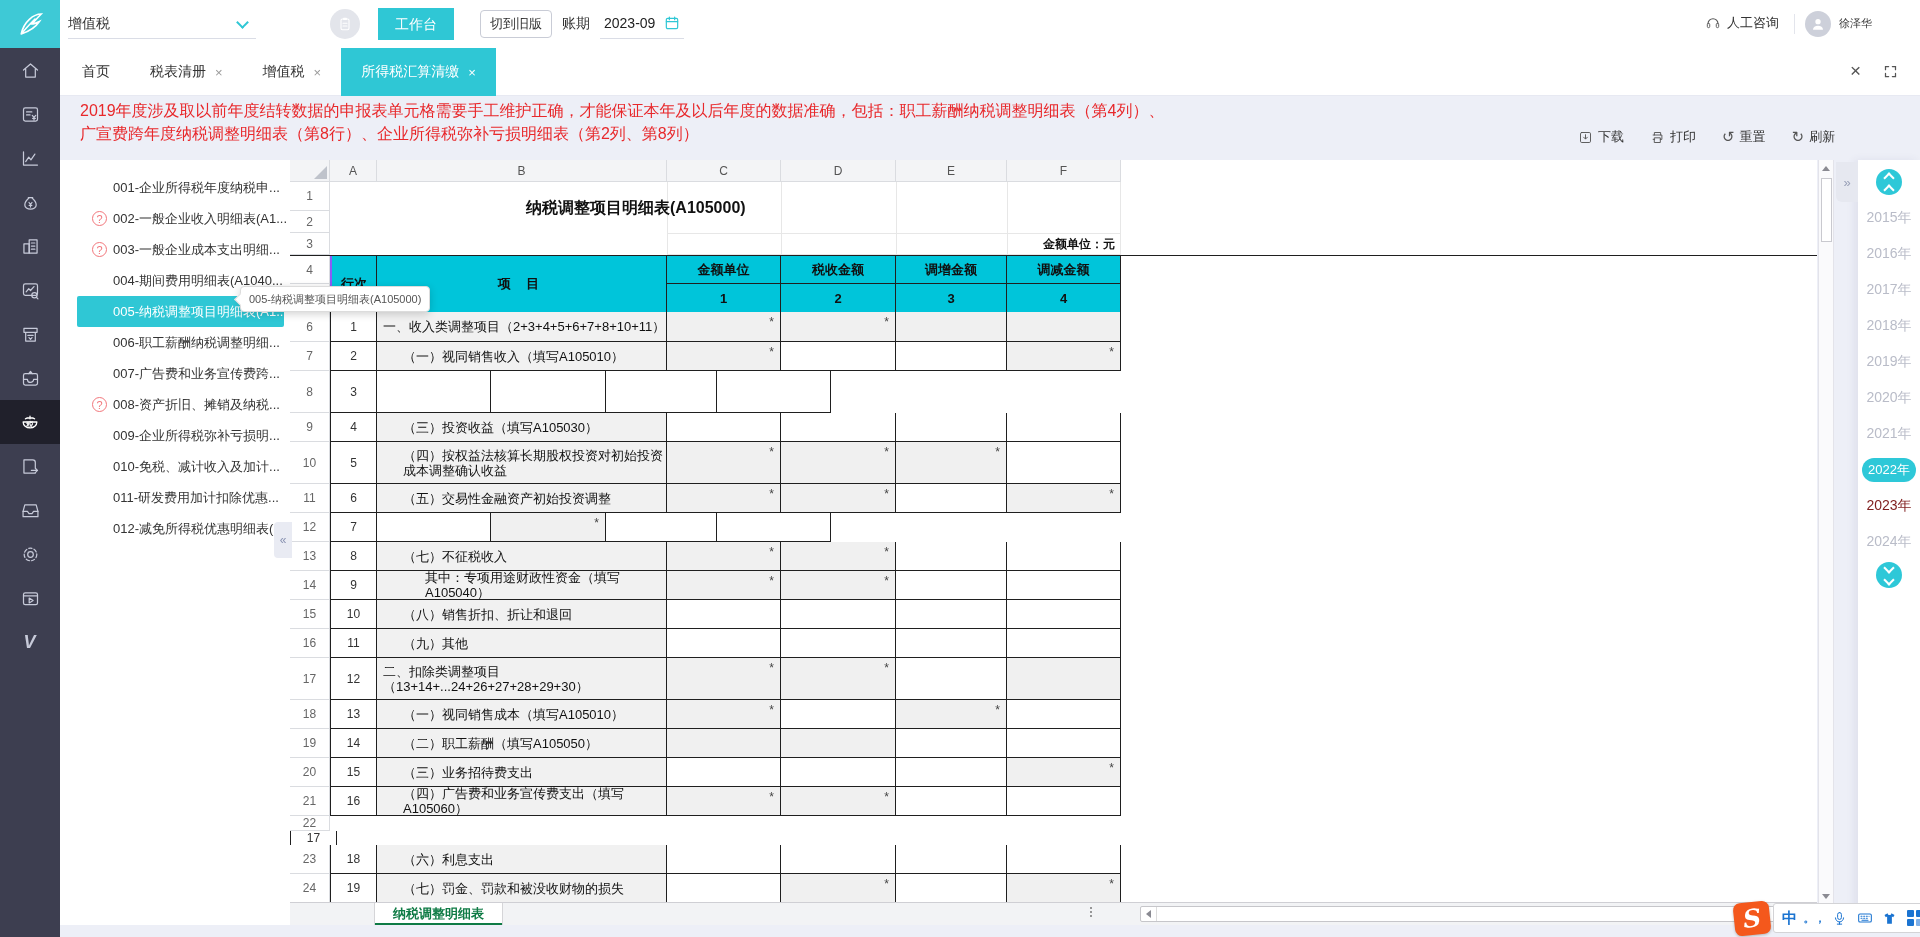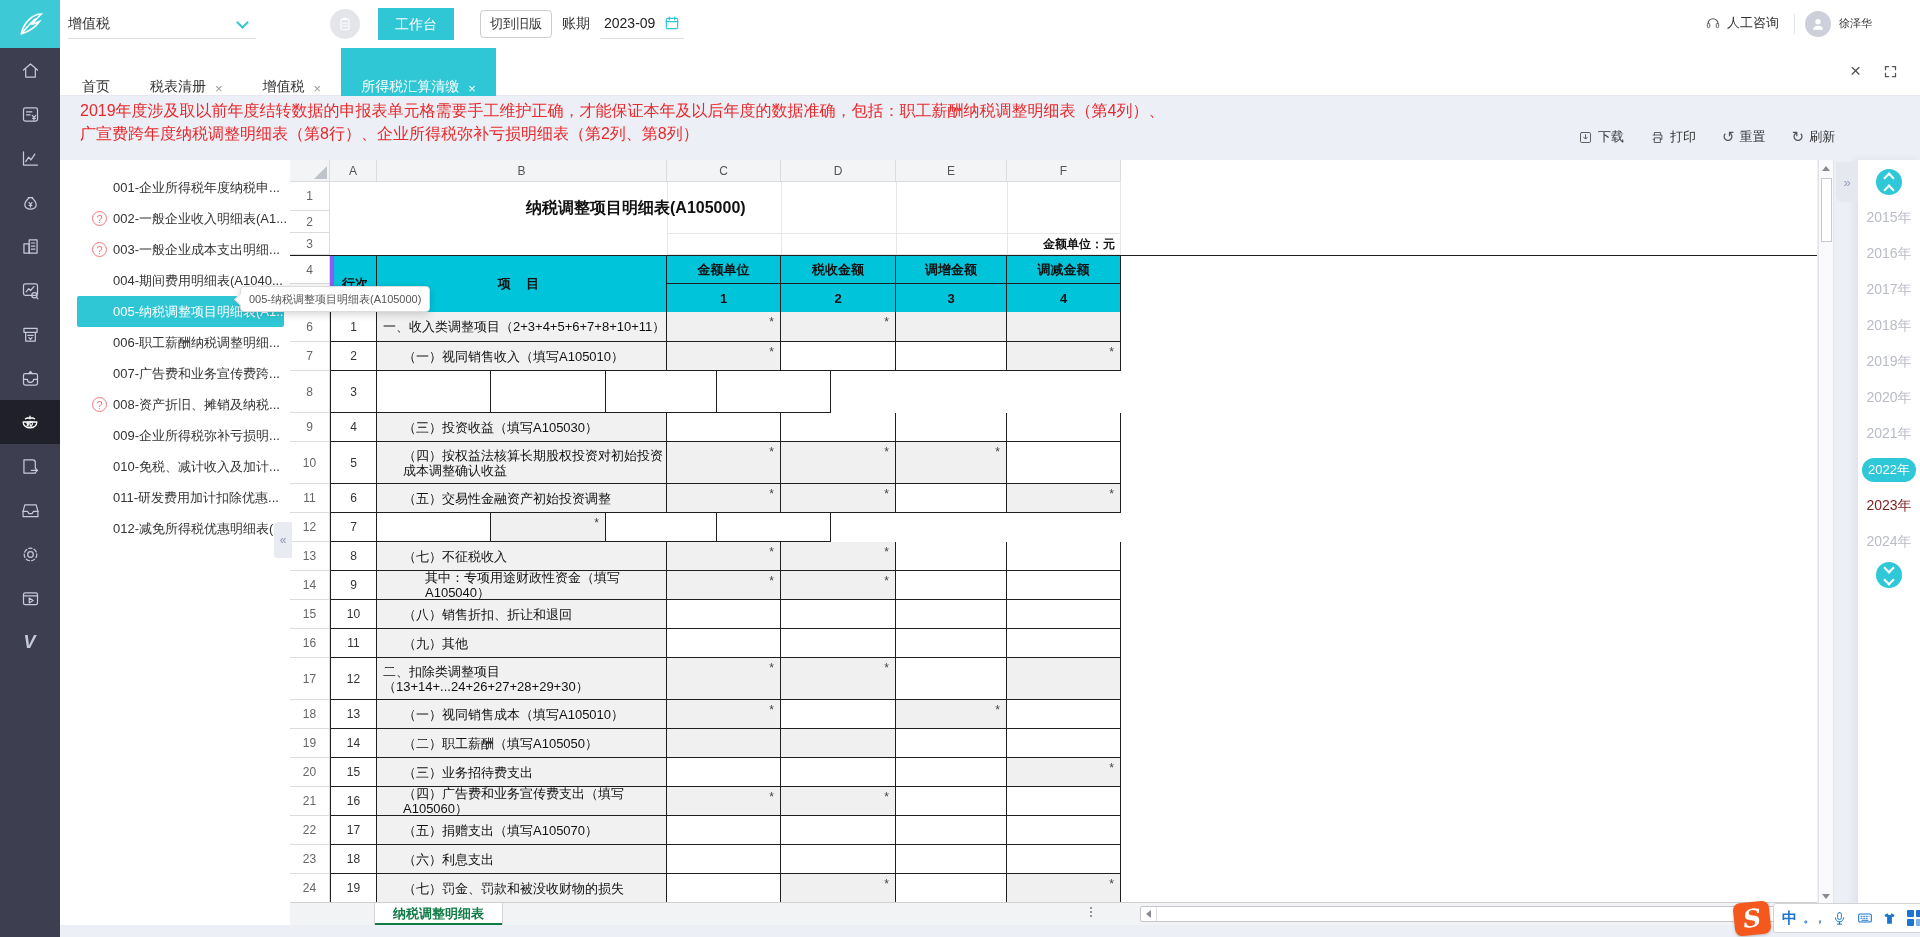--- a/index.html
+++ b/index.html
@@ -27,21 +27,21 @@
   .leftnav{position:absolute;left:0;top:48px;width:60px;height:889px;background:#3D3E50}
   .nav-item{height:44px;display:flex;align-items:center;justify-content:center;cursor:pointer}
   .nav-item svg{stroke:#C7CAD9;fill:none;stroke-width:1.4;stroke-linecap:round;stroke-linejoin:round}
   .nav-item.sel{background:#20202B}
   .nav-item.sel svg{stroke:#fff}
   .tax-ch{fill:#fff;stroke:none;font-size:8px;font-weight:bold}
   .vlogo{color:#C7CAD9;font-size:18px;font-weight:bold;font-style:italic;letter-spacing:1px}
   
   .tabbar{position:absolute;left:60px;top:48px;width:1860px;height:48px;background:#fff;border-bottom:1px solid #E7E9F2}
   #tabs{display:flex;height:48px;padding-left:2px}
-  .tab{height:48px;display:flex;align-items:flex-end;padding:0 20px;font-size:14px;color:#333;cursor:pointer;white-space:nowrap}
+  .tab{height:48px;display:flex;align-items:center;padding:0 20px;font-size:14px;color:#333;cursor:pointer;white-space:nowrap}
   .tab .x{margin-left:9px;color:#999;font-size:13px}
   .tab.active{background:#2FC7D5;color:#fff}
   .tab.active .x{color:#fff}
   .win-close{position:absolute;left:1790px;top:12px;font-size:19px;color:#555;cursor:pointer}
   .fs-icon{position:absolute;left:1823px;top:16px;cursor:pointer}
   
   .notice{position:absolute;left:80px;top:99px;width:1095px;font-size:16px;line-height:23px;color:#E8282B}
   .tools{position:absolute;left:1578px;top:128px;display:flex;gap:26px;font-size:13px;color:#333}
   .tool{display:flex;align-items:center;gap:5px;cursor:pointer}
   .tool svg{stroke:#555;fill:none;stroke-width:1.5;stroke-linecap:round;stroke-linejoin:round}
@@ -67,21 +67,21 @@
   .rn{width:40px;background:#fff;border-right:1px solid #DADCE0;border-bottom:1px solid #DADCE0;color:#666;font-size:12px;display:flex;align-items:center;justify-content:center;flex:none}
   .titleblock{display:flex}
   .rncol{display:flex;flex-direction:column;width:40px}
   .tgrid{position:relative;width:791px}
   .tgrid .vl{position:absolute;top:0;bottom:0;width:1px;background:#E7E7E7}
   .tgrid .hl{position:absolute;left:337px;right:0;height:1px;background:#E7E7E7}
   .stitle{position:absolute;left:0;top:0;width:791px;height:51px;line-height:51px;padding-left:196px;font-size:16px;font-weight:bold;color:#111;white-space:nowrap}
   .unit{position:absolute;left:677px;top:51px;width:114px;height:22px;line-height:22px;text-align:right;padding-right:6px;font-size:12px;font-weight:bold;color:#111}
   .hdrblock{display:flex;border-top:1px solid #1F1F1F}
   .hA,.hB{background:#00C5DA;border-right:1px solid #1F1F1F;display:flex;align-items:center;justify-content:center;font-weight:bold;font-size:13px;color:#101010}
-  .hA{width:47px;border-left:4px solid #8b5cf6}
+  .hA{width:47px;border-left:2px solid #8b5cf6}
   .hB{width:290px;letter-spacing:6px}
   .hcol{display:flex;flex-direction:column}
   .hc{height:28px;background:#00C5DA;border-right:1px solid #1F1F1F;display:flex;align-items:center;justify-content:center;font-weight:bold;font-size:13px;color:#101010}
   .hc.topc{border-bottom:1px solid #1F1F1F}
   .r{display:flex}
   .cA{width:47px;background:#fff;border-left:1px solid #1F1F1F;border-right:1px solid #1F1F1F;border-bottom:1px solid #1F1F1F;font-size:12px;color:#333;display:flex;align-items:center;justify-content:center;flex:none}
   .cB{width:290px;background:#F1F1F1;border-right:1px solid #1F1F1F;border-bottom:1px solid #1F1F1F;font-size:13px;color:#111;display:flex;align-items:center;padding-left:6px;line-height:15px;flex:none}
   .cB.i1{padding-left:26px}
   .cB.i2{padding-left:48px}
   .cV{background:#fff;border-right:1px solid #1F1F1F;border-bottom:1px solid #1F1F1F;font-size:12px;color:#444;display:flex;justify-content:flex-end;align-items:flex-start;padding:3px 6px 0 0;flex:none}
@@ -563,21 +563,21 @@
   </div>
         <div class="r" style="height: 29px;">
     <div class="rn">21</div>
     <div class="cA">16</div>
     <div class="cB i1">（四）广告费和业务宣传费支出（填写A105060）</div>
     <div class="cV w3 s">*</div>
     <div class="cV w4 s">*</div>
     <div class="cV w5"></div>
     <div class="cV w6"></div>
   </div>
-        <div class="r" style="height: 29px;">
+        <div class="r" style="height: 29px; flex-direction: column;">
     <div class="rn">22</div>
     <div class="cA">17</div>
     <div class="cB i1">（五）捐赠支出（填写A105070）</div>
     <div class="cV w3"></div>
     <div class="cV w4"></div>
     <div class="cV w5"></div>
     <div class="cV w6"></div>
   </div>
         <div class="r" style="height: 29px;">
     <div class="rn">23</div>

